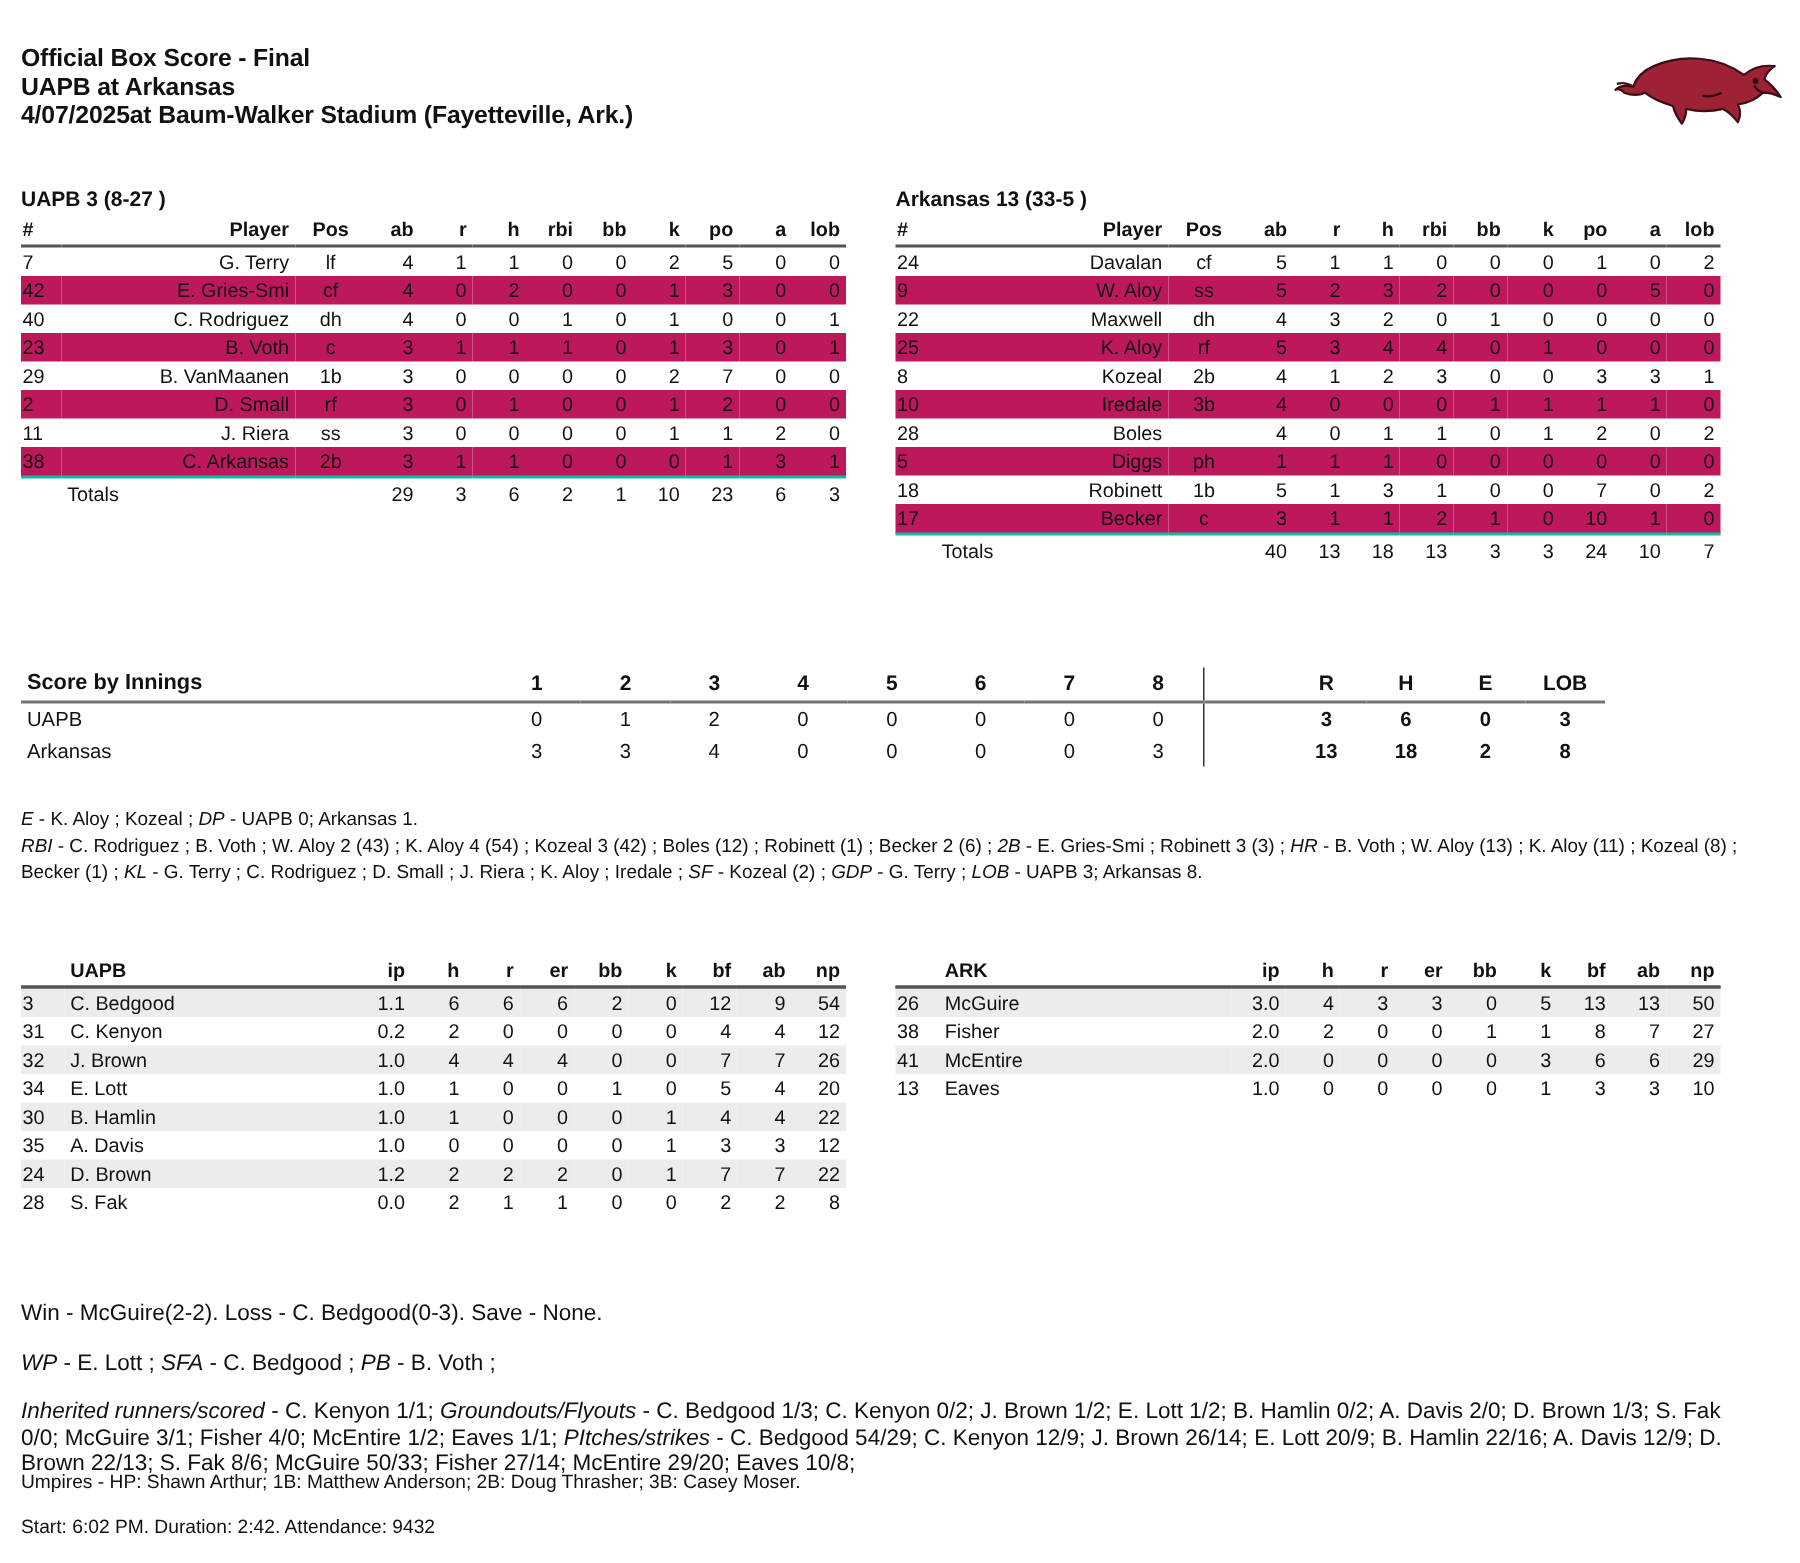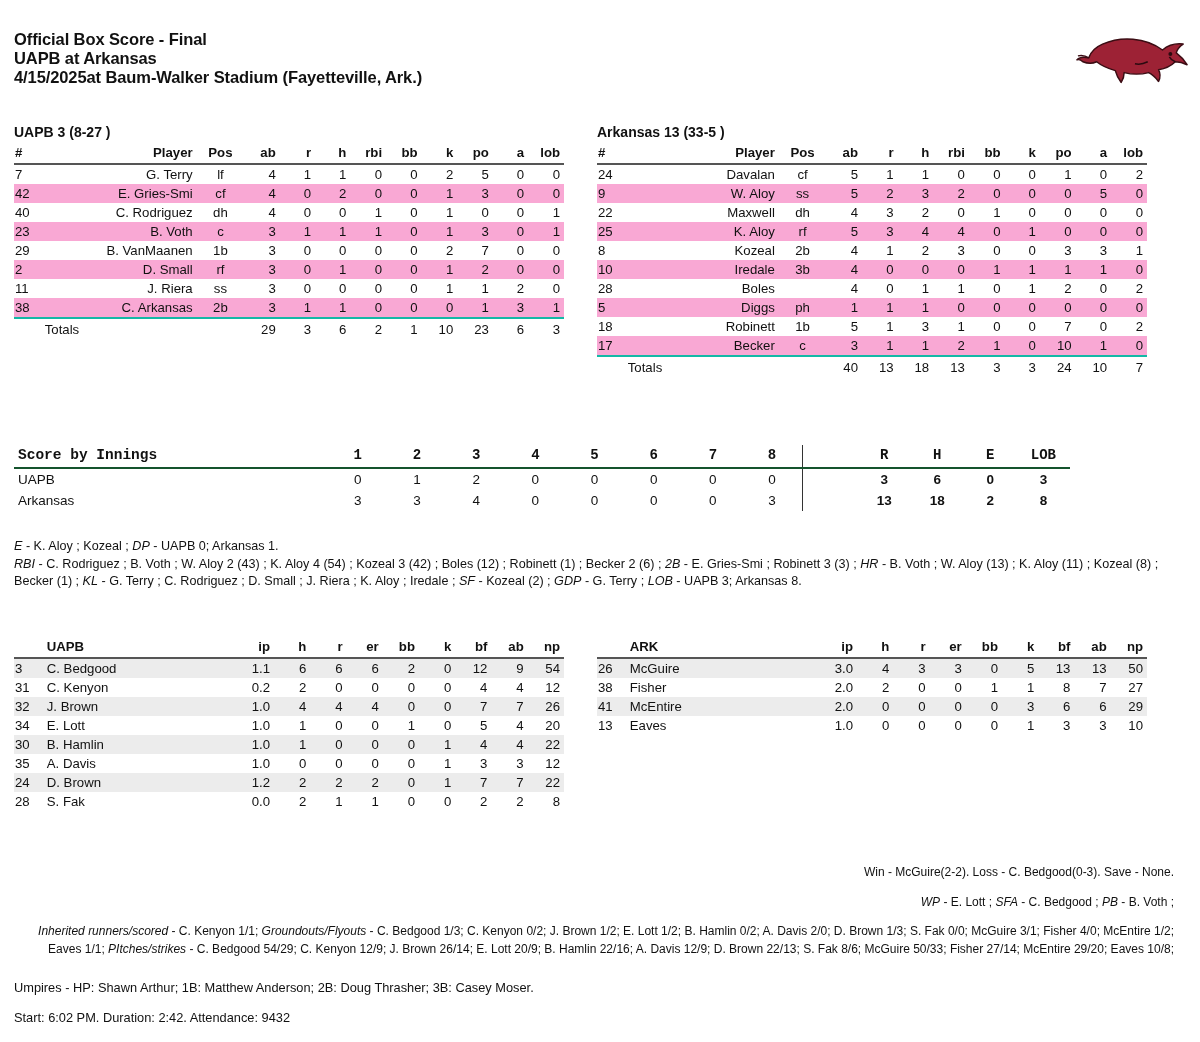--- a/index.html
+++ b/index.html
@@ -27,68 +27,68 @@
   table.box{border-collapse:collapse; width:100%; font-size:13.2px;}
   table.box th{
     font-weight:bold; text-align:right; padding:1px 4px 3px 4px;
     border-bottom:2px solid #555; white-space:nowrap;
   }
   table.box td{padding:2px 4px; text-align:right; white-space:nowrap;}
   table.box th.num, table.box td.num{text-align:left; width:22px; padding-left:1px;}
   table.box th.pl, table.box td.pl{text-align:right; width:150px;}
   table.box th.pos, table.box td.pos{text-align:center; width:40px;}
   table.box td.stat, table.box th.stat{width:28px;}
-  table.box tbody tr.alt{background:#f9a8d4;}
+  table.box tbody tr.alt{background:#be185d;}
   table.box tr.totals td{border-top:2px solid #14b8a6; padding-top:3px;}
   table.box tr.totals td.pl{text-align:left;}
   td.indent{padding-left:18px;}
   td.num.indent{padding-left:10px;}
 
   
   table.pit{border-collapse:collapse; width:100%; font-size:13.2px;}
   table.pit th{font-weight:bold; text-align:right; padding:1px 4px 3px 4px; border-bottom:2px solid #555; white-space:nowrap;}
   table.pit td{padding:2px 4px; text-align:right; white-space:nowrap;}
   table.pit th.num, table.pit td.num{text-align:left; width:22px; padding-left:1px;}
   table.pit th.pl, table.pit td.pl{text-align:left; width:175px;}
   table.pit th.teamlabel{text-align:left;}
   table.pit td.stat, table.pit th.stat{width:26px;}
   table.pit tbody tr.alt{background:#ececec;}
 
   
   .innings-wrap{position:absolute; left:14px; top:445px; width:1056px;}
   table.inn{border-collapse:collapse; font-size:14px; width:1056px;}
-  table.inn th{font-weight:bold; padding:2px 4px 4px 4px; border-bottom:2px solid #14532d; text-align:center; white-space:nowrap;font-family:Liberation Mono, monospace;}
+  table.inn th{font-weight:bold; padding:2px 4px 4px 4px; border-bottom:2px solid #737373; text-align:center; white-space:nowrap;}
   table.inn th.lbl{text-align:left; font-size:14.5px;}
   table.inn td{padding:3px 4px; text-align:center; font-size:13.5px;}
   table.inn td.lbl{text-align:left;}
   table.inn td.tot,table.inn th.tot{font-weight:bold;}
   table.inn .spacer{width:46px;}
   table.inn th.inncol,table.inn td.inncol{width:50px;}
   table.inn th.totcol,table.inn td.totcol{width:44px;}
   .vline{border-left:1.5px solid #333;}
   table.inn th.lbl{width:300px;}
 
   
   .notes{position:absolute; left:14px; top:538px; width:1160px; font-size:12.6px; line-height:17.5px;}
   .notes .ln{margin:0;}
   em{font-style:italic;}
 
-  .footer{position:absolute; left:14px; top:852px; width:1160px; font-size:12px; line-height:17.5px;text-align:right;}
+  .footer{position:absolute; left:14px; top:852px; width:1160px; font-size:15px; line-height:17.5px;}
   .footer .blk{margin-bottom:0;}
   .umpires{position:absolute; left:14px; top:966px; font-size:12.8px; line-height:17.5px;}
 </style>
 </head>
 <body>
 
 <div class="page">
 
   <div class="header">
     <div class="line">Official Box Score - Final</div>
     <div class="line">UAPB at Arkansas</div>
-    <div class="line">4/15/2025at Baum-Walker Stadium (Fayetteville, Ark.)</div>
+    <div class="line">4/07/2025at Baum-Walker Stadium (Fayetteville, Ark.)</div>
   </div>
 
   <div class="logo">
     <svg viewBox="0 0 240 140" width="118" height="70" aria-hidden="true">
       <g>
         <path d="M18 96 C14 92 10 90 6 92 C12 86 22 86 30 88 C34 76 44 66 58 60
                  C76 52 98 48 120 50 C144 52 164 60 180 72 C192 62 206 58 222 60
                  C216 64 210 70 208 78 C216 84 224 92 230 102
                  C222 98 214 96 206 96 C198 104 186 110 172 112
                  C176 120 176 128 172 136 C166 128 160 122 152 118

